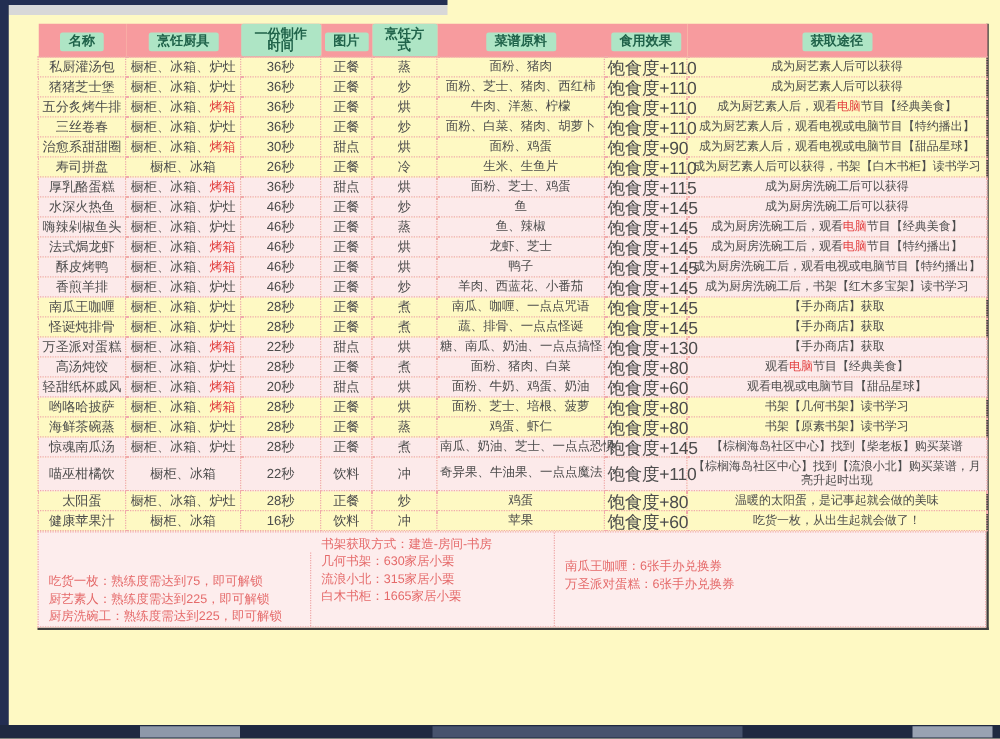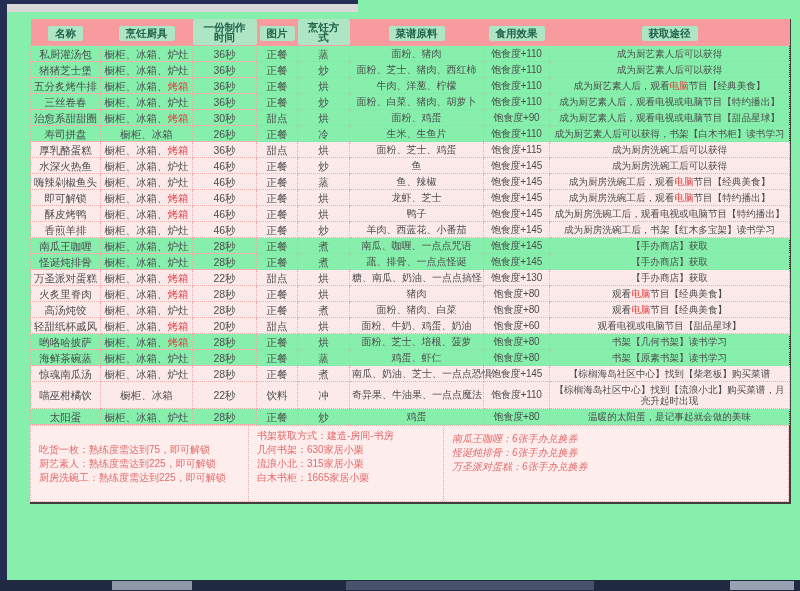--- a/index.html
+++ b/index.html
@@ -2,45 +2,45 @@
 <html style="--header-bg: #f79b9e; --tag-bg: #aee5c5; --tag-text: #20634a; --row-pink: #fceaea; --red: #e23d3d; --note-text: #e56a6a; --border: #f0aaaa; --text: #4c4c4c;"><head>
 <meta charset="utf-8">
 <style>
   :root{
     --header-bg:#f79b9e; --tag-bg:#aee5c5; --tag-text:#20634a;
     --row-pink:#fceaea; --red:#e23d3d; --note-text:#e56a6a;
     --border:#f0aaaa; --text:#4c4c4c; --notes-bg:#fdeded;
     --chrome:#232e52; --taskbar:#1f2940;
   }
   html,body{margin:0;padding:0;}
-  .page{position:relative;width:800px;height:591px;background:#86efac;overflow:hidden;
+  .page{position:relative;width:800px;height:591px;background:#fef9c3;overflow:hidden;
         font-family:"Liberation Sans","DejaVu Sans",sans-serif;}
   .edge-top{position:absolute;left:0;top:0;width:358px;height:4px;background:var(--chrome);}
   .strip-gray{position:absolute;left:7px;top:4px;width:351px;height:8px;background:#d8d8d8;}
   .edge-left{position:absolute;left:0;top:0;width:7px;height:580px;background:var(--chrome);}
   .table-wrap{position:absolute;left:30px;top:19px;width:759px;
               border-right:2px solid #3f3f3f;border-bottom:2px solid #3f3f3f;}
   table{border-collapse:collapse;table-layout:fixed;width:759px;}
   thead th{background:var(--header-bg);height:25px;border:none;padding:0;text-align:center;}
   .tag{display:inline-block;background:var(--tag-bg);color:var(--tag-text);
        font-size:10.5px;font-weight:bold;padding:2.5px 7px;border-radius:2px;line-height:1;}
   td{border:1px dotted var(--border);text-align:center;padding:1.5px 2px;height:12px;
      line-height:12px;font-size:10.5px;color:var(--text);white-space:nowrap;}
   tr.alt td{background:var(--row-pink);}
   .red{color:var(--red);}
   .c-ing{font-size:10px;}
-  .c-eff{font-size:10px;letter-spacing:-0.2px;text-align:center;}
+  .c-eff{font-size:14px;letter-spacing:-0.2px;text-align:center;}
   .c-src{font-size:9.6px;text-align:center;}
   td.wrap{white-space:normal;line-height:11.5px;}
   .notes{display:flex;height:77px;box-sizing:border-box;background:var(--notes-bg);
          border:1px dotted var(--border);color:var(--note-text);font-size:10px;}
   .ncol{box-sizing:border-box;padding:3px 0 0 8px;}
-  .ncol-a{width:218px;border-right:1px dotted var(--border);padding-top:17px;}
+  .ncol-a{width:218px;border-right:1px dotted var(--border);padding-top:17px;margin-top:16px;}
   .ncol-b{width:195px;border-right:1px dotted var(--border);padding-top:3px;}
-  .ncol-c{flex:1;padding-top:6px;font-style:italic;}
+  .ncol-c{flex:1;padding-top:21px;}
   .note-line{line-height:14px;white-space:nowrap;}
   .taskbar{position:absolute;left:0;top:580px;width:800px;height:11px;background:var(--taskbar);}
   .tseg{position:absolute;top:1px;height:9px;}
   .tseg-1{left:112px;width:80px;background:#8e98a9;}
   .tseg-2{left:346px;width:248px;background:#47536d;}
   .tseg-3{left:730px;width:64px;background:#99a2b2;}
 </style>
 </head>
 <body>
 
@@ -158,21 +158,21 @@
             <td class="c-name">嗨辣剁椒鱼头</td>
             <td class="c-tools"><span>橱柜、冰箱、炉灶</span></td>
             <td class="c-time">46秒</td>
             <td class="c-pic">正餐</td>
             <td class="c-met">蒸</td>
             <td class="c-ing">鱼、辣椒</td>
             <td class="c-eff">饱食度+145</td>
             <td class="c-src"><span>成为厨房洗碗工后，观看</span><span class="red">电脑</span><span>节目【经典美食】</span></td>
           </tr>
           <tr class="alt">
-            <td class="c-name">即可解锁</td>
+            <td class="c-name">法式焗龙虾</td>
             <td class="c-tools"><span>橱柜、冰箱、</span><span class="red">烤箱</span></td>
             <td class="c-time">46秒</td>
             <td class="c-pic">正餐</td>
             <td class="c-met">烘</td>
             <td class="c-ing">龙虾、芝士</td>
             <td class="c-eff">饱食度+145</td>
             <td class="c-src"><span>成为厨房洗碗工后，观看</span><span class="red">电脑</span><span>节目【特约播出】</span></td>
           </tr>
           <tr class="alt">
             <td class="c-name">酥皮烤鸭</td>
@@ -216,30 +216,20 @@
           </tr>
           <tr class="alt">
             <td class="c-name">万圣派对蛋糕</td>
             <td class="c-tools"><span>橱柜、冰箱、</span><span class="red">烤箱</span></td>
             <td class="c-time">22秒</td>
             <td class="c-pic">甜点</td>
             <td class="c-met">烘</td>
             <td class="c-ing">糖、南瓜、奶油、一点点搞怪</td>
             <td class="c-eff">饱食度+130</td>
             <td class="c-src"><span>【手办商店】获取</span></td>
-          </tr>
-          <tr class="alt">
-            <td class="c-name">火炙里脊肉</td>
-            <td class="c-tools"><span>橱柜、冰箱、</span><span class="red">烤箱</span></td>
-            <td class="c-time">28秒</td>
-            <td class="c-pic">正餐</td>
-            <td class="c-met">烘</td>
-            <td class="c-ing">猪肉</td>
-            <td class="c-eff">饱食度+80</td>
-            <td class="c-src"><span>观看</span><span class="red">电脑</span><span>节目【经典美食】</span></td>
           </tr>
           <tr class="alt">
             <td class="c-name">高汤炖饺</td>
             <td class="c-tools"><span>橱柜、冰箱、炉灶</span></td>
             <td class="c-time">28秒</td>
             <td class="c-pic">正餐</td>
             <td class="c-met">煮</td>
             <td class="c-ing">面粉、猪肉、白菜</td>
             <td class="c-eff">饱食度+80</td>
             <td class="c-src"><span>观看</span><span class="red">电脑</span><span>节目【经典美食】</span></td>
@@ -296,39 +286,48 @@
           </tr>
           <tr>
             <td class="c-name">太阳蛋</td>
             <td class="c-tools"><span>橱柜、冰箱、炉灶</span></td>
             <td class="c-time">28秒</td>
             <td class="c-pic">正餐</td>
             <td class="c-met">炒</td>
             <td class="c-ing">鸡蛋</td>
             <td class="c-eff">饱食度+80</td>
             <td class="c-src"><span>温暖的太阳蛋，是记事起就会做的美味</span></td>
+          </tr>
+          <tr>
+            <td class="c-name">健康苹果汁</td>
+            <td class="c-tools"><span>橱柜、冰箱</span></td>
+            <td class="c-time">16秒</td>
+            <td class="c-pic">饮料</td>
+            <td class="c-met">冲</td>
+            <td class="c-ing">苹果</td>
+            <td class="c-eff">饱食度+60</td>
+            <td class="c-src"><span>吃货一枚，从出生起就会做了！</span></td>
           </tr>
         </tbody>
     </table>
 
     <div class="notes">
       <div class="ncol ncol-a" id="notes-a">
           <div class="note-line">吃货一枚：熟练度需达到75，即可解锁</div>
           <div class="note-line">厨艺素人：熟练度需达到225，即可解锁</div>
           <div class="note-line">厨房洗碗工：熟练度需达到225，即可解锁</div>
         </div>
       <div class="ncol ncol-b" id="notes-b">
           <div class="note-line">书架获取方式：建造-房间-书房</div>
           <div class="note-line">几何书架：630家居小栗</div>
           <div class="note-line">流浪小北：315家居小栗</div>
           <div class="note-line">白木书柜：1665家居小栗</div>
         </div>
       <div class="ncol ncol-c" id="notes-c">
           <div class="note-line">南瓜王咖喱：6张手办兑换券</div>
-          <div class="note-line">怪诞炖排骨：6张手办兑换券</div>
           <div class="note-line">万圣派对蛋糕：6张手办兑换券</div>
         </div>
     </div>
   </div>
 
   <div class="taskbar">
     <div class="tseg tseg-1"></div>
     <div class="tseg tseg-2"></div>
     <div class="tseg tseg-3"></div>
   </div>

